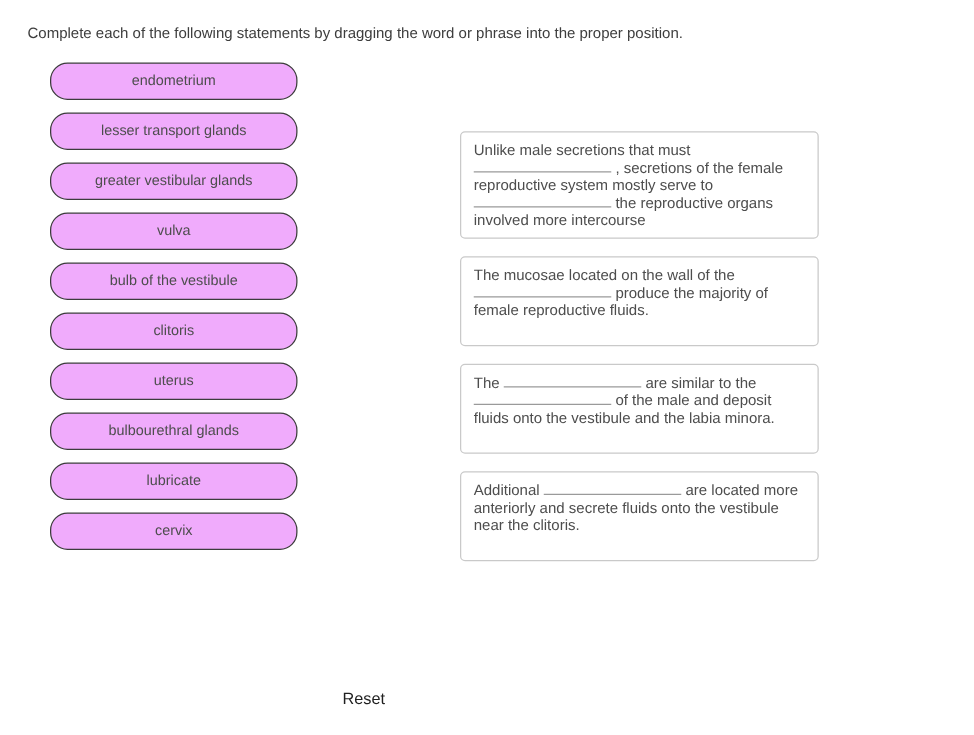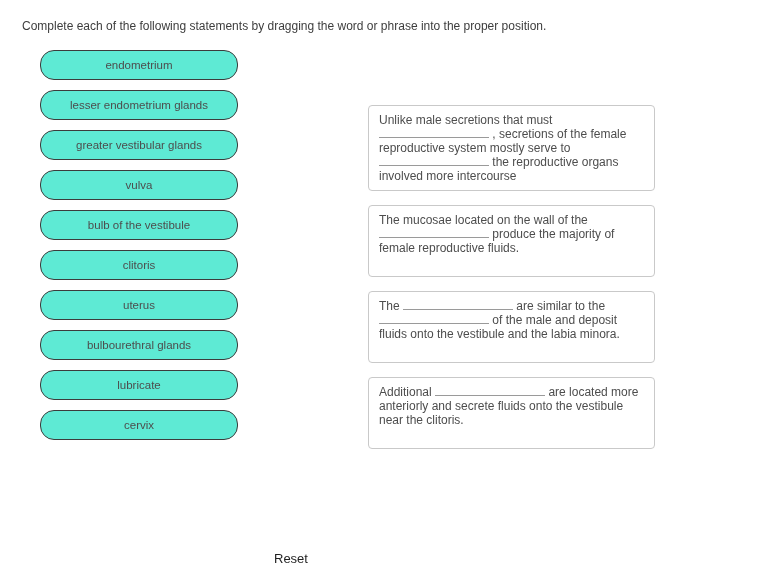--- a/index.html
+++ b/index.html
@@ -22,21 +22,21 @@
     position: absolute;
     left: 40px;
     top: 50px;
     width: 198px;
   }
   .tile {
     height: 30px;
     margin-bottom: 10px;
     border: 1px solid #3c3c3c;
     border-radius: 14px;
-    background: #5eead4;
+    background: #f0abfc;
     display: flex;
     align-items: center;
     justify-content: center;
     font-size: 11.5px;
     color: #4d4d4d;
     cursor: grab;
     user-select: none;
   }
   .statements {
     position: absolute;
@@ -73,21 +73,21 @@
   }
 </style>
 </head>
 <body>
 
 <div class="page">
   <div class="instruction">Complete each of the following statements by dragging the word or phrase into the proper position.</div>
 
   <div class="word-bank" id="word-bank">
       <div class="tile">endometrium</div>
-      <div class="tile">lesser endometrium glands</div>
+      <div class="tile">lesser transport glands</div>
       <div class="tile">greater vestibular glands</div>
       <div class="tile">vulva</div>
       <div class="tile">bulb of the vestibule</div>
       <div class="tile">clitoris</div>
       <div class="tile">uterus</div>
       <div class="tile">bulbourethral glands</div>
       <div class="tile">lubricate</div>
       <div class="tile">cervix</div>
     </div>
 

